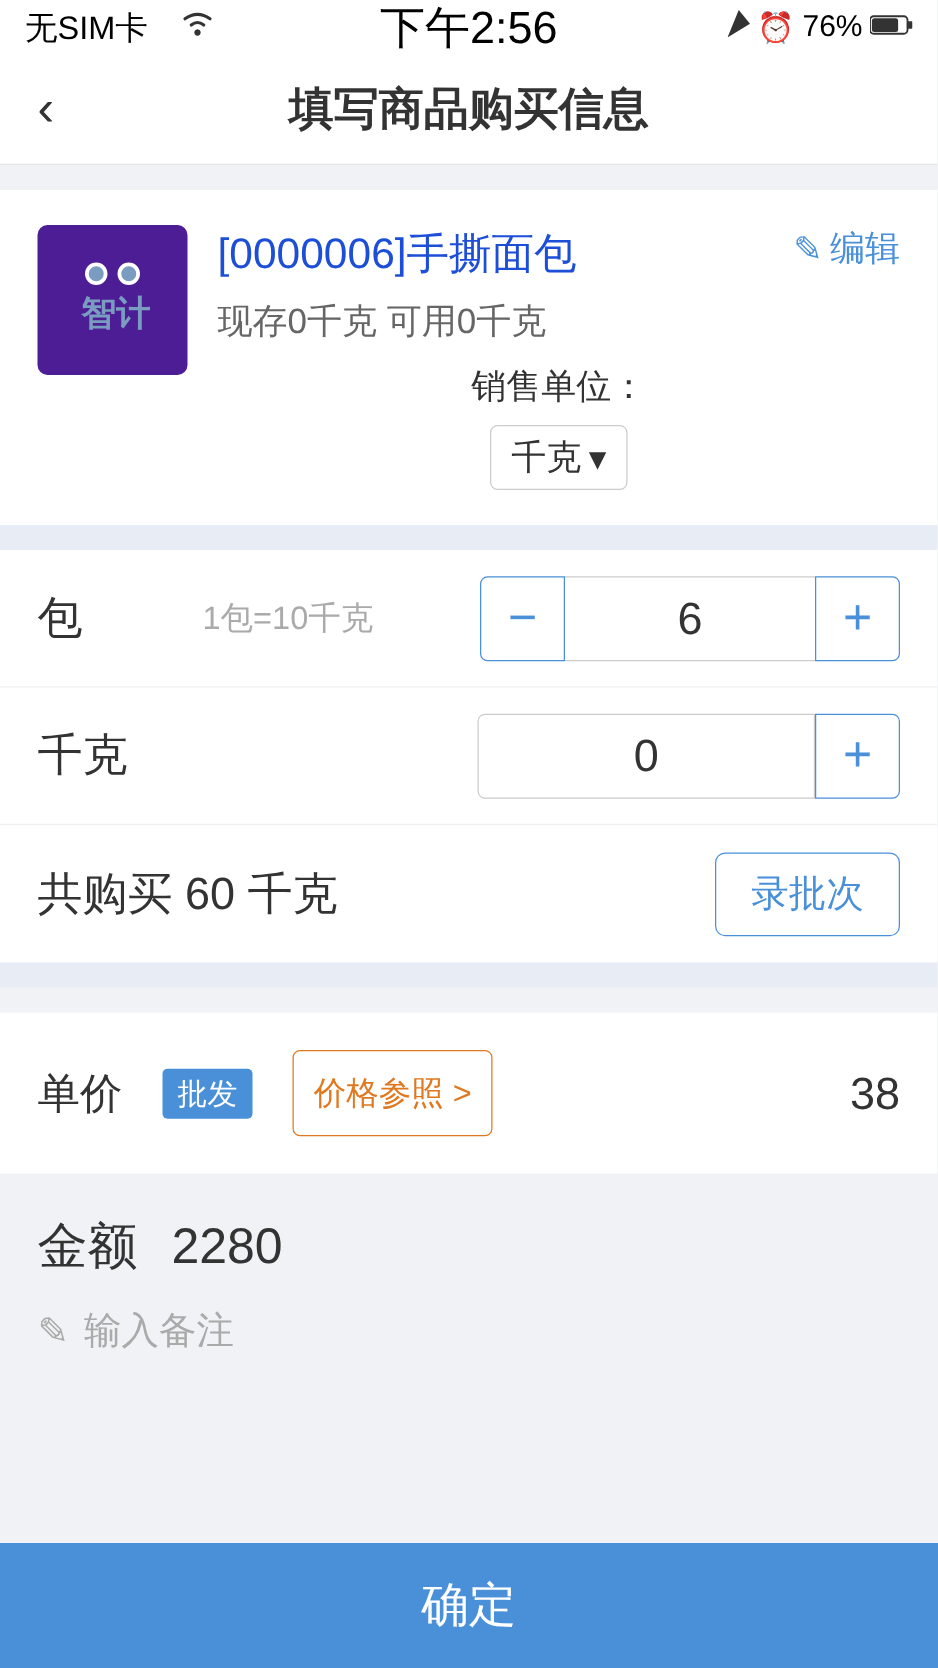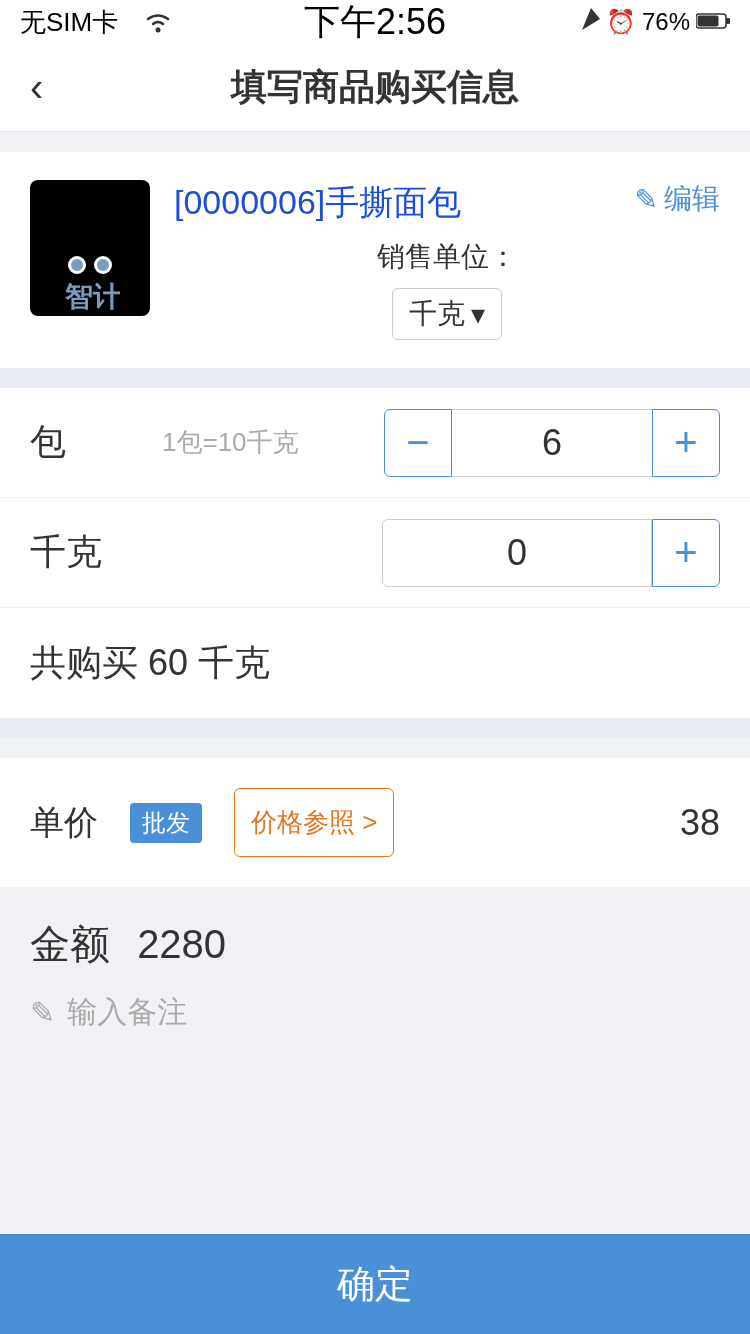--- a/index.html
+++ b/index.html
@@ -20,21 +20,21 @@
       height: 44px;
       display: flex;
       align-items: center;
       justify-content: space-between;
       padding: 0 20px;
       font-size: 28px;
       font-weight: 500;
     }
     .status-left {
       display: flex;
-      align-items: flex-end;
+      align-items: flex-start;
       gap: 25px;
       font-size: 26px;
     }
     .status-center {
       font-size: 36px;
       font-weight: 400;
       position: absolute;
       left: 50%;
       transform: translateX(-50%);
     }
@@ -74,25 +74,25 @@
     .product-card {
       background: #fff;
       margin-top: 20px;
       padding: 28px 30px;
       display: flex;
       align-items: flex-start;
       position: relative;
     }
     .product-image {
       width: 120px;
-      height: 136px;
-      background: #000000;
+      height: 120px;
+      background: #4c1d95;
       border-radius: 8px;
       display: flex;
-      align-items: flex-end;
+      align-items: center;
       justify-content: center;
       flex-shrink: 0;
     }
     .product-image-owl {
       font-size: 40px;
       color: #7a9cc0;
       display: flex;
       flex-direction: column;
       align-items: center;
       gap: 2px;
@@ -395,20 +395,21 @@
         <div class="owl-eye"></div>
         <div class="owl-eye"></div>
       </div>
       <svg width="60" height="40" viewBox="0 0 60 40">
         <text x="5" y="30" font-size="28" fill="#7a9cc0" font-weight="bold">智计</text>
       </svg>
     </div>
   </div>
   <div class="product-info">
     <div class="product-name">[0000006]手撕面包</div>
+    <div class="product-stock">现存0千克  可用0千克</div>
     <div class="product-unit-row">
       <span>销售单位：</span>
       <div class="unit-dropdown">
         <span>千克</span>
         <span>▾</span>
       </div>
     </div>
   </div>
   <div class="edit-btn">
     <span>✎</span>
@@ -432,20 +433,21 @@
   <div class="input-row">
     <span class="input-label">千克</span>
     <div class="quantity-control" style="margin-left:auto;">
       <input class="qty-input-no-minus" type="text" value="0" style="">
       <button class="qty-btn-single">+</button>
     </div>
   </div>
 
   <div class="summary-row">
     <span class="summary-text">共购买 60 千克</span>
+    <button class="batch-btn">录批次</button>
   </div>
 </div>
 
 <div class="section-divider"></div>
 
 <div class="price-section">
   <div class="price-row">
     <span class="price-label">单价</span>
     <span class="price-tag">批发</span>
     <button class="price-ref-btn">价格参照 &gt;</button>

